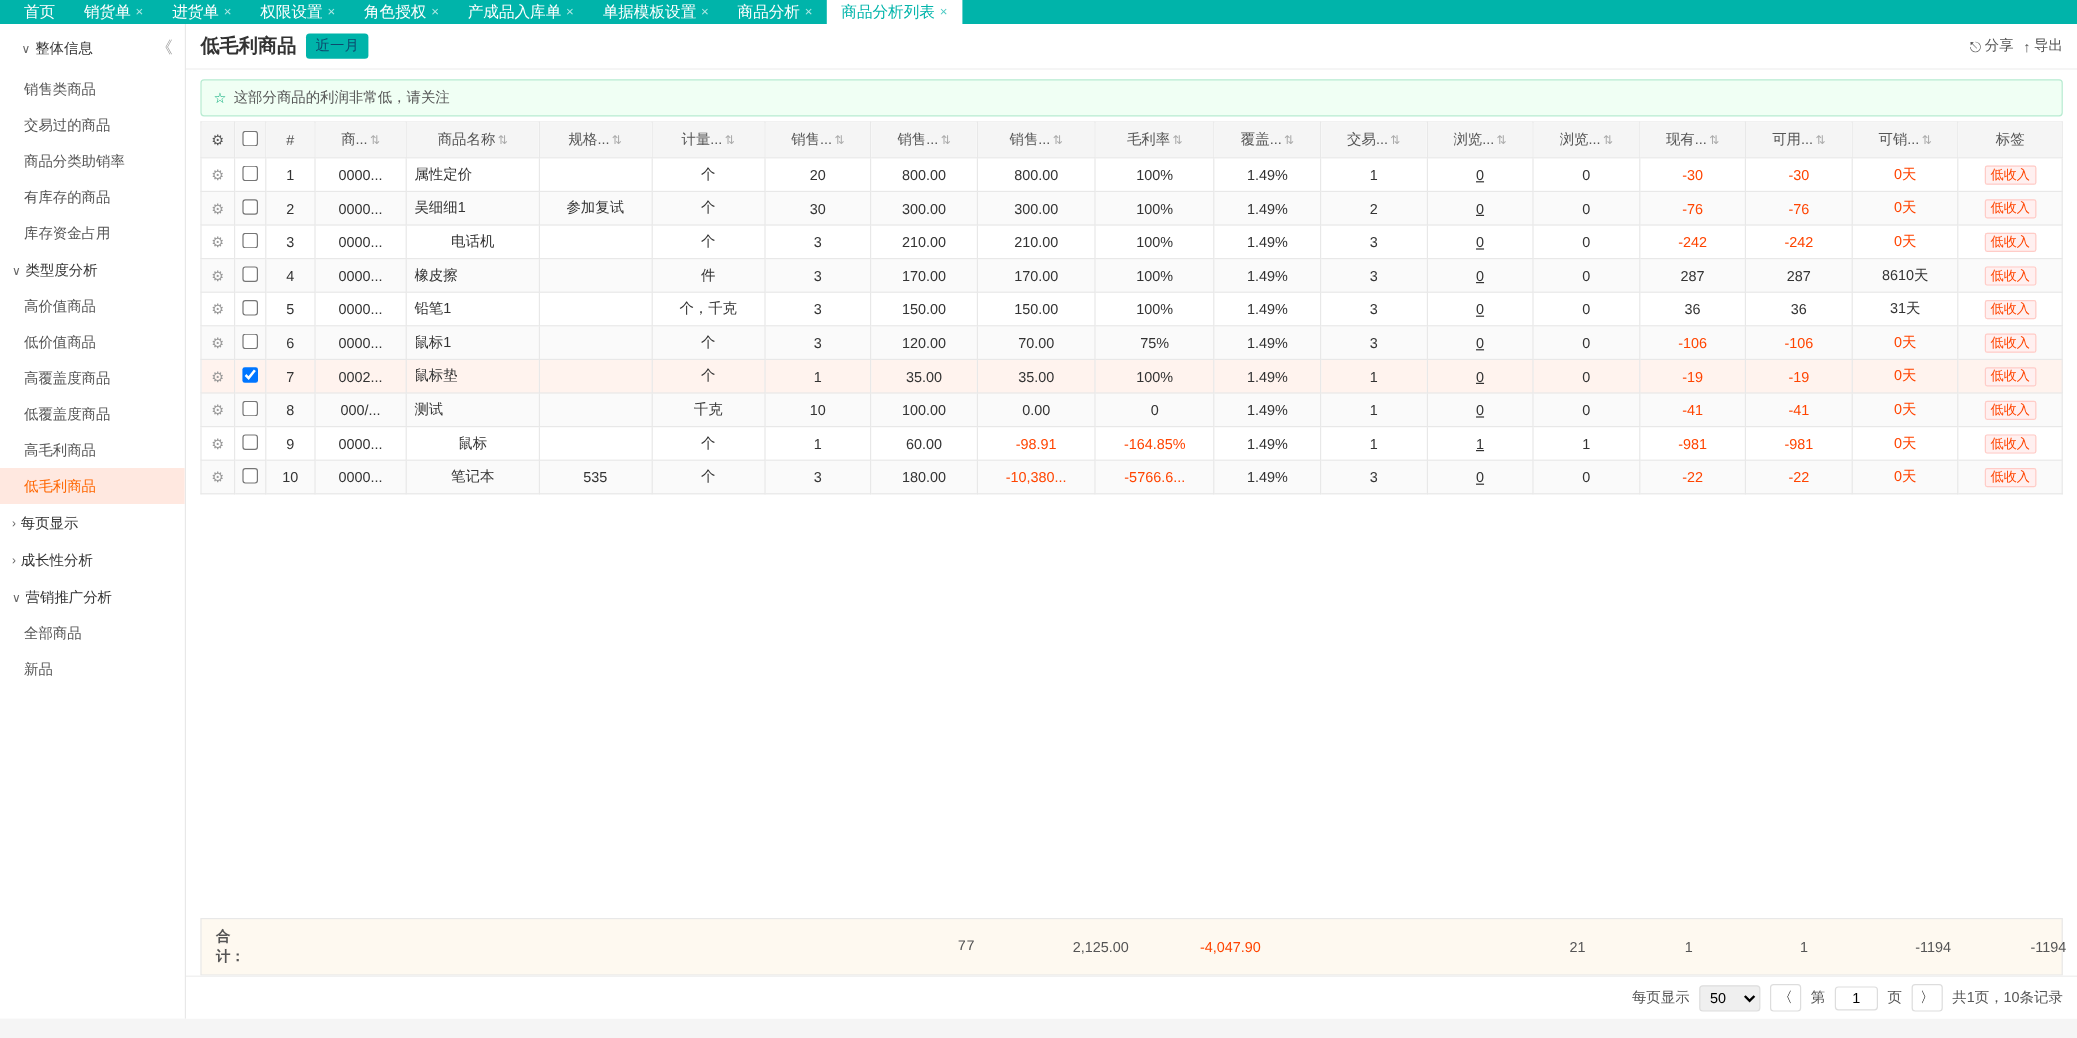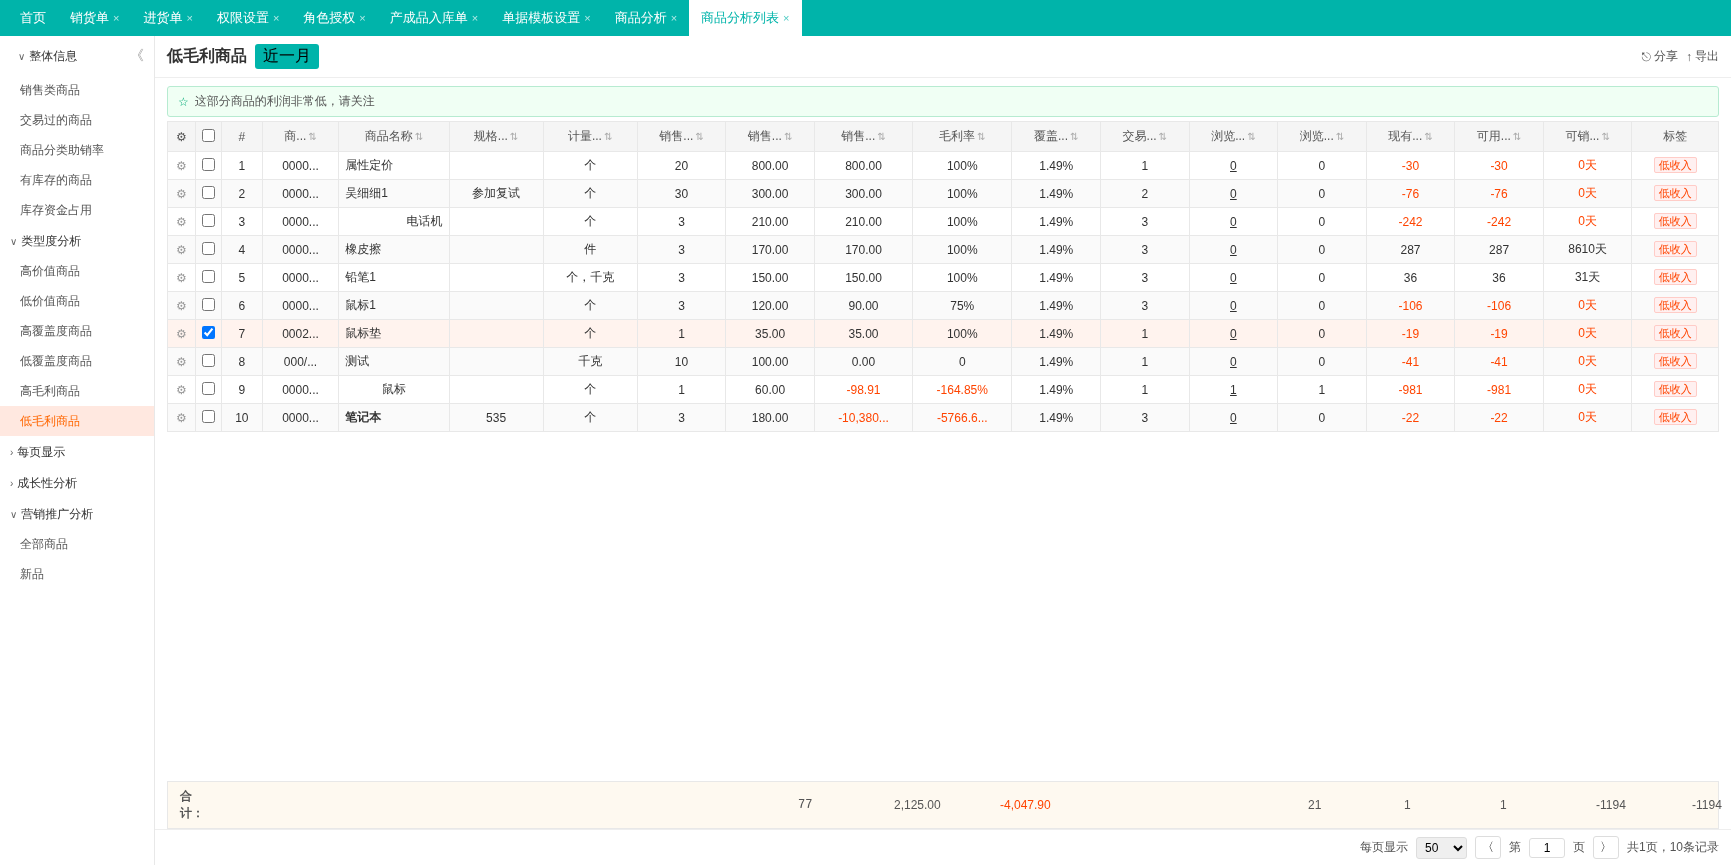--- a/index.html
+++ b/index.html
@@ -3,21 +3,21 @@
   <meta charset="utf-8">
   <style>
     * { margin: 0; padding: 0; box-sizing: border-box; }
     body { font-family: "Microsoft YaHei", sans-serif; font-size: 12px; background: #f5f5f5; color: #333; overflow: hidden; }
 
     
     .top-nav {
       background: #00b4aa;
       display: flex;
       align-items: center;
-      height: 36px;
+      height: 20px;
       padding: 0 8px;
       color: #fff;
     }
     .top-nav .nav-item {
       padding: 0 12px;
       height: 36px;
       display: flex;
       align-items: center;
       cursor: pointer;
       font-size: 13px;
@@ -76,25 +76,25 @@
       background: #fff;
       gap: 8px;
     }
     .page-title {
       font-size: 16px;
       font-weight: bold;
       color: #333;
     }
     .tag-btn {
       background: #00b4aa;
-      color: #000000;
+      color: #0c4a6e;
       border: none;
       border-radius: 3px;
       padding: 2px 8px;
-      font-size: 16px;
+      font-size: 12px;
       cursor: pointer;
     }
     .search-box {
       display: flex;
       align-items: center;
       border: 1px solid #ddd;
       border-radius: 3px;
       padding: 2px 6px;
       flex: 1;
       max-width: 300px;
@@ -444,21 +444,21 @@
       <td style="color:#ff4400;">-76</td>
       <td style="color:#ff4400;">-76</td>
       <td style="color:#ff4400;">0天</td>
       <td><span class="tag-label">低收入</span></td>
     </tr>
             <tr>
       <td style="color:#999;">⚙</td>
       <td><input type="checkbox" style=""></td>
       <td>3</td>
       <td>0000...</td>
-      <td style="text-align:right;">电话机</td>
+      <td style="text-align:center;">电话机</td>
       <td></td>
       <td>个</td>
       <td>3</td>
       <td>210.00</td>
       <td style="">210.00</td>
       <td style="">100%</td>
       <td>1.49%</td>
       <td>3</td>
       <td style="text-decoration:underline;">0</td>
       <td>0</td>
@@ -512,21 +512,21 @@
             <tr>
       <td style="color:#999;">⚙</td>
       <td><input type="checkbox" style=""></td>
       <td>6</td>
       <td>0000...</td>
       <td style="text-align:left;">鼠标1</td>
       <td></td>
       <td>个</td>
       <td>3</td>
       <td>120.00</td>
-      <td style="">90.00</td>
+      <td style="">70.00</td>
       <td style="">75%</td>
       <td>1.49%</td>
       <td>3</td>
       <td style="text-decoration:underline;">0</td>
       <td>0</td>
       <td style="color:#ff4400;">-106</td>
       <td style="color:#ff4400;">-106</td>
       <td style="color:#ff4400;">0天</td>
       <td><span class="tag-label">低收入</span></td>
     </tr>
@@ -591,21 +591,21 @@
       <td style="color:#ff4400;">-981</td>
       <td style="color:#ff4400;">-981</td>
       <td style="color:#ff4400;">0天</td>
       <td><span class="tag-label">低收入</span></td>
     </tr>
             <tr>
       <td style="color:#999;">⚙</td>
       <td><input type="checkbox" style=""></td>
       <td>10</td>
       <td>0000...</td>
-      <td style="text-align:left;font-weight:bold;">笔记本</td>
+      <td style="text-align:center;">笔记本</td>
       <td>535</td>
       <td>个</td>
       <td>3</td>
       <td>180.00</td>
       <td style="color:#ff4400;">-10,380...</td>
       <td style="color:#ff4400;">-5766.6...</td>
       <td>1.49%</td>
       <td>3</td>
       <td style="text-decoration:underline;">0</td>
       <td>0</td>

